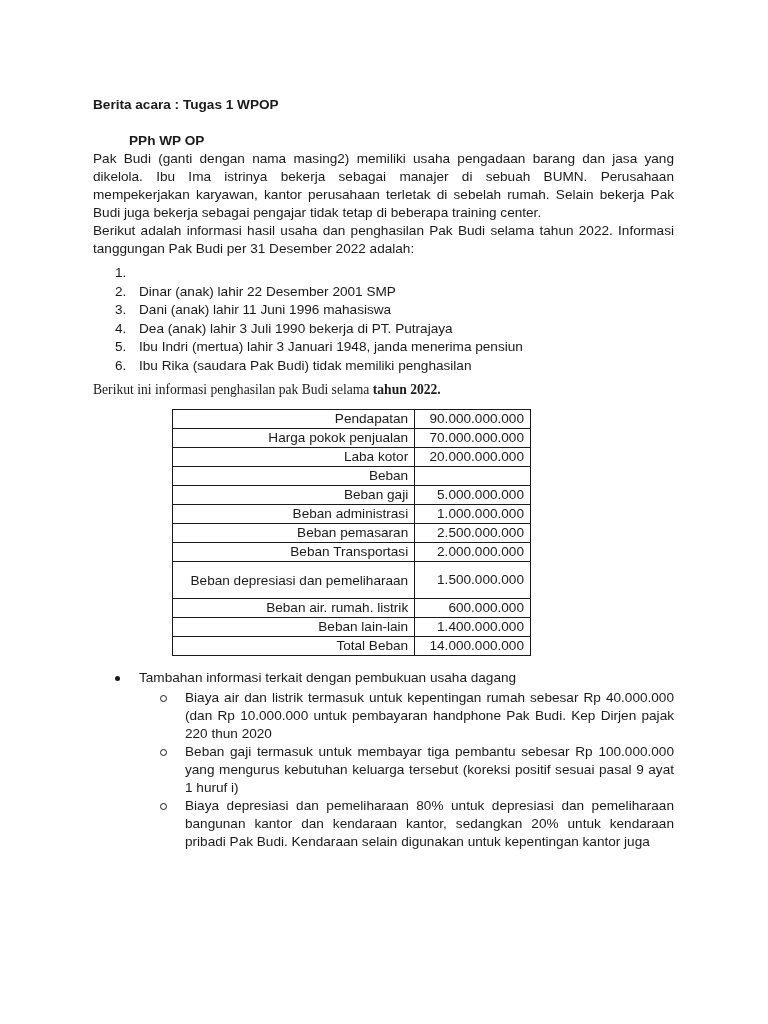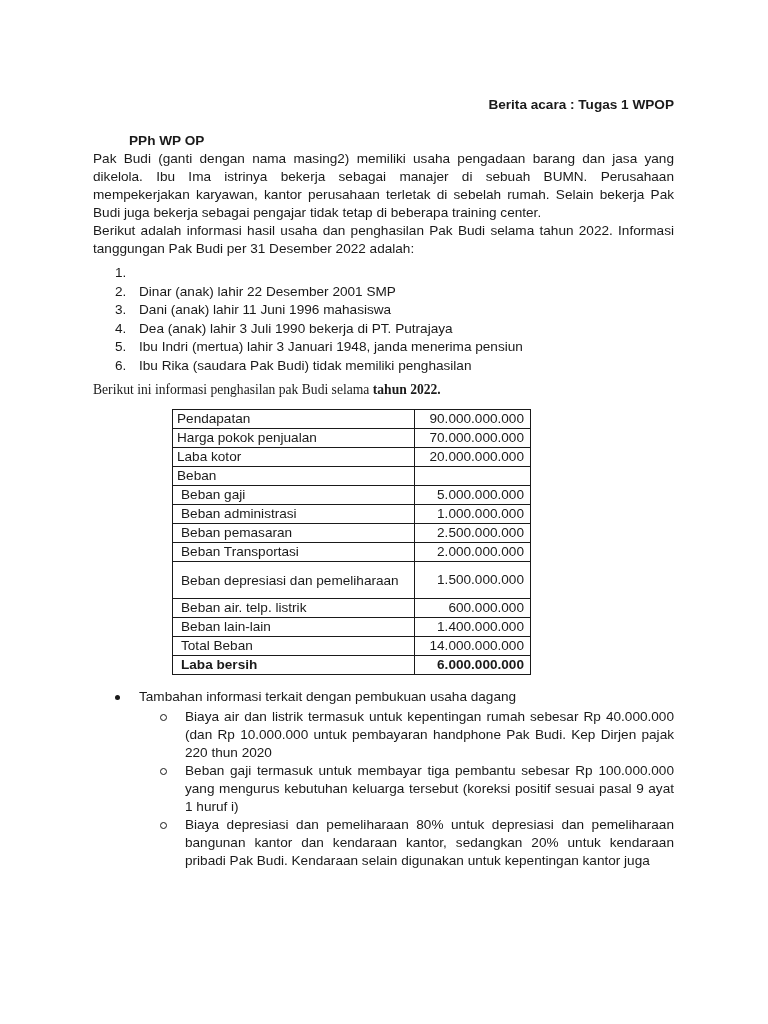--- a/index.html
+++ b/index.html
@@ -27,21 +27,20 @@
       left: 93px;
       top: 96px;
       width: 581px;
       font-size: 13.6px;
       line-height: 18px;
     }
     .title {
       font-weight: bold;
       margin: 0;
       height: 18px;
-      text-align: right;
     }
     .gap {
       height: 18px;
     }
     .subheading {
       font-weight: bold;
       margin: 0;
       height: 18px;
       padding-left: 36px;
     }
@@ -93,21 +92,21 @@
       width: 359px;
       font-size: 13.6px;
     }
     table.fin td {
       border: 1px solid #1a1a1a;
       padding: 0 6px 0 4px;
       height: 18px;
       line-height: 16px;
       vertical-align: middle;
     }
-    table.fin td.lbl { width: 230px; }
+    table.fin td.lbl { width: 230px; text-align: right; }
     table.fin td.val { text-align: right; width: 105px; }
     table.fin td.indent { padding-left: 8px; }
     table.fin tr.tall td { height: 36px; }
     table.fin tr.tall td.lbl { line-height: 17px; }
     table.fin tr.bold td { font-weight: bold; }
     .bullet-item.second {
       margin-top: 13px;
     }
     .sublist {
       list-style: none;
@@ -187,34 +186,30 @@
         </tr>
         <tr>
           <td class="lbl indent">Beban Transportasi</td>
           <td class="val">2.000.000.000</td>
         </tr>
         <tr class="tall">
           <td class="lbl indent">Beban depresiasi dan pemeliharaan</td>
           <td class="val">1.500.000.000</td>
         </tr>
         <tr>
-          <td class="lbl indent">Beban air. telp. listrik</td>
+          <td class="lbl indent">Beban air. rumah. listrik</td>
           <td class="val">600.000.000</td>
         </tr>
         <tr>
           <td class="lbl indent">Beban lain-lain</td>
           <td class="val">1.400.000.000</td>
         </tr>
         <tr>
           <td class="lbl indent">Total Beban</td>
           <td class="val">14.000.000.000</td>
-        </tr>
-        <tr class="bold">
-          <td class="lbl indent">Laba bersih</td>
-          <td class="val">6.000.000.000</td>
         </tr>
       </tbody>
     </table>
 
     <div class="bullet-item second">
       <span class="bullet-dot"></span>
       <span>Tambahan informasi terkait dengan pembukuan usaha dagang</span>
       <ul class="sublist">
         <li><span class="circ"></span><span>Biaya air dan listrik termasuk untuk kepentingan rumah sebesar Rp 40.000.000 (dan Rp 10.000.000 untuk pembayaran handphone Pak Budi. Kep Dirjen pajak 220 thun 2020</span></li>
         <li><span class="circ"></span><span>Beban gaji termasuk untuk membayar tiga pembantu sebesar Rp 100.000.000 yang mengurus kebutuhan keluarga tersebut (koreksi positif sesuai pasal 9 ayat 1 huruf i)</span></li>

